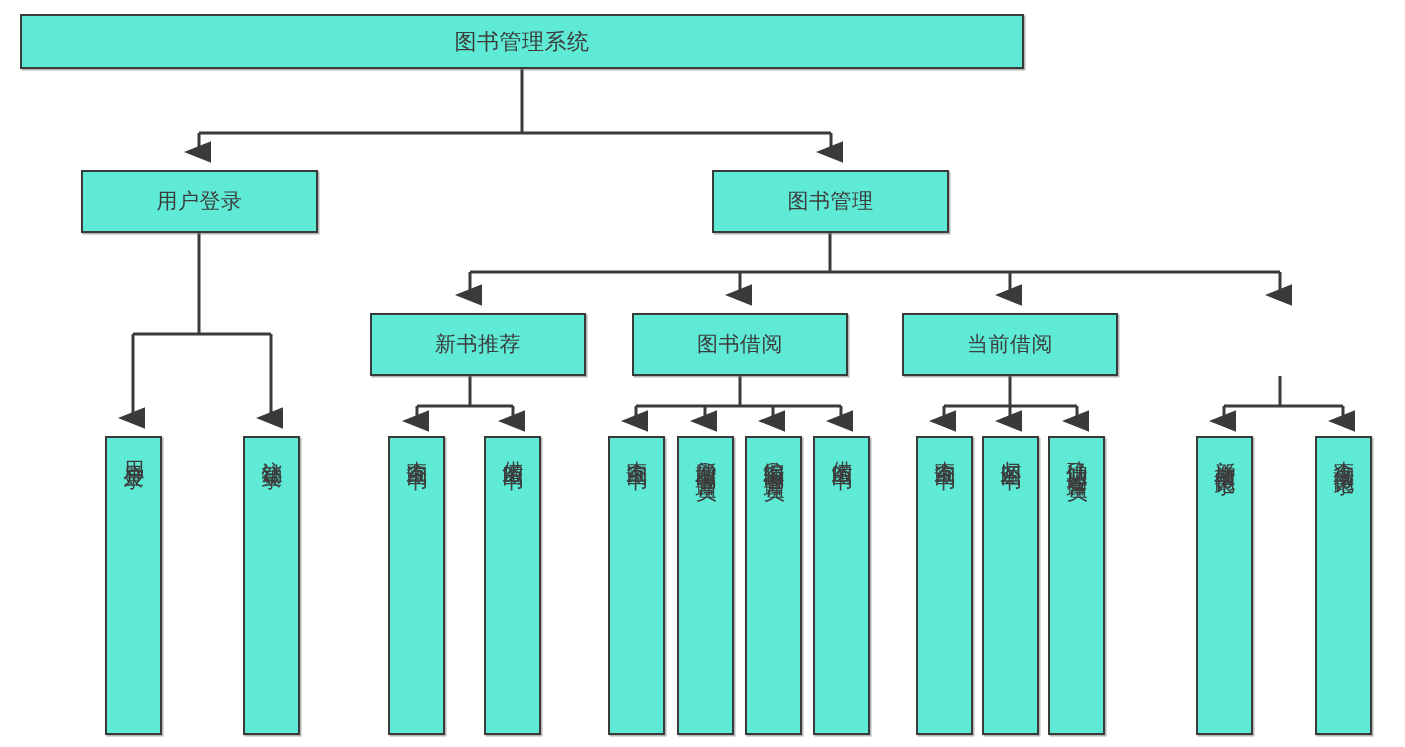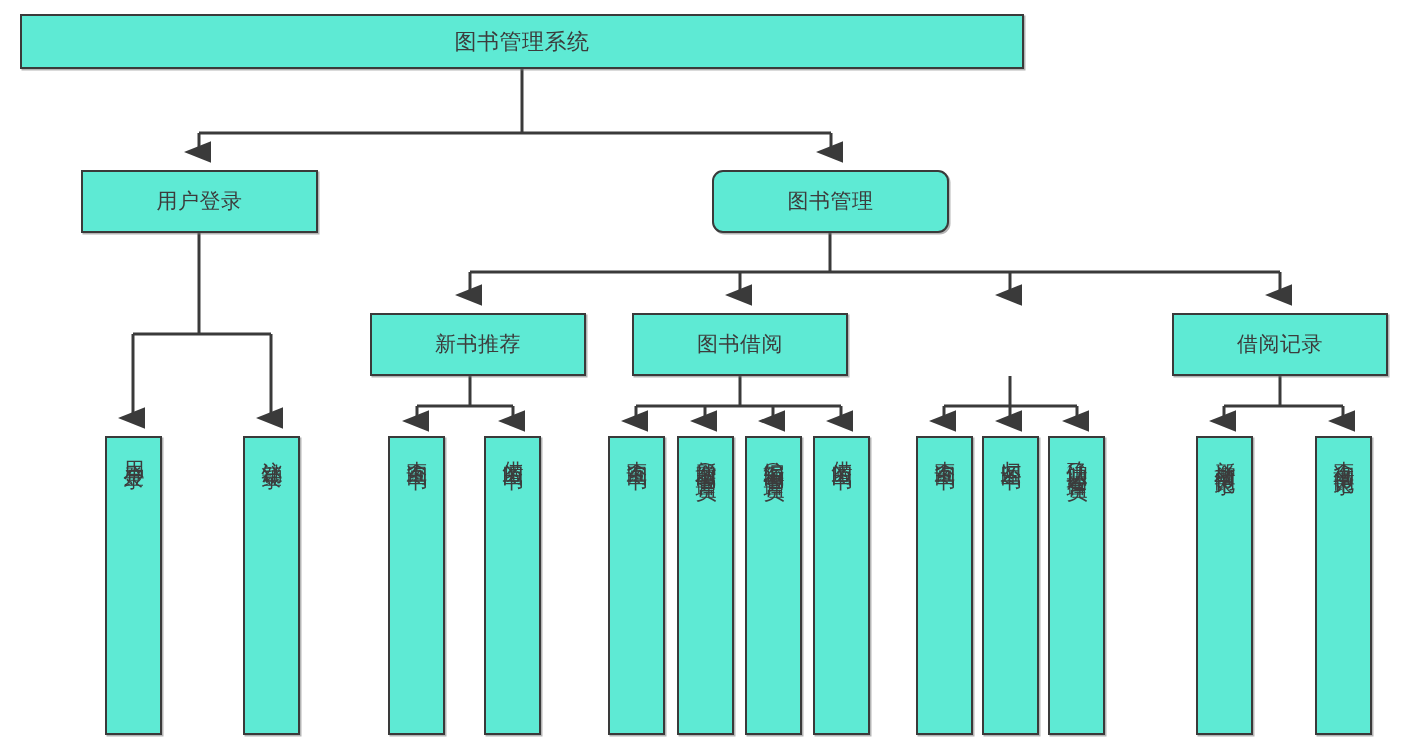--- a/index.html
+++ b/index.html
@@ -122,32 +122,32 @@
     </g>
   </svg>
 
   <div class="node root" style="left:20px; top:14px; width:1004px; height:55px;">
     <span class="node-label">图书管理系统</span>
   </div>
 
   <div class="node" style="left:81px; top:170px; width:237px; height:63px;">
     <span class="node-label">用户登录</span>
   </div>
-  <div class="node" style="left:712px; top:170px; width:237px; height:63px;border-radius:11px;">
+  <div class="node" style="left:712px; top:170px; width:237px; height:63px;">
     <span class="node-label">图书管理</span>
   </div>
 
   <div class="node" style="left:370px; top:313px; width:216px; height:63px;">
     <span class="node-label">新书推荐</span>
   </div>
   <div class="node" style="left:632px; top:313px; width:216px; height:63px;">
     <span class="node-label">图书借阅</span>
   </div>
-  <div class="node" style="left:1172px; top:313px; width:216px; height:63px;">
-    <span class="node-label">借阅记录</span>
+  <div class="node" style="left:902px; top:313px; width:216px; height:63px;">
+    <span class="node-label">当前借阅</span>
   </div>
 
   <div class="node leaf" style="left:105px; top:436px; width:57px; height:299px;">
     <span class="node-label">用户登录</span>
   </div>
   <div class="node leaf" style="left:243px; top:436px; width:57px; height:299px;">
     <span class="node-label">注销登录</span>
   </div>
 
   <div class="node leaf" style="left:388px; top:436px; width:57px; height:299px;">

